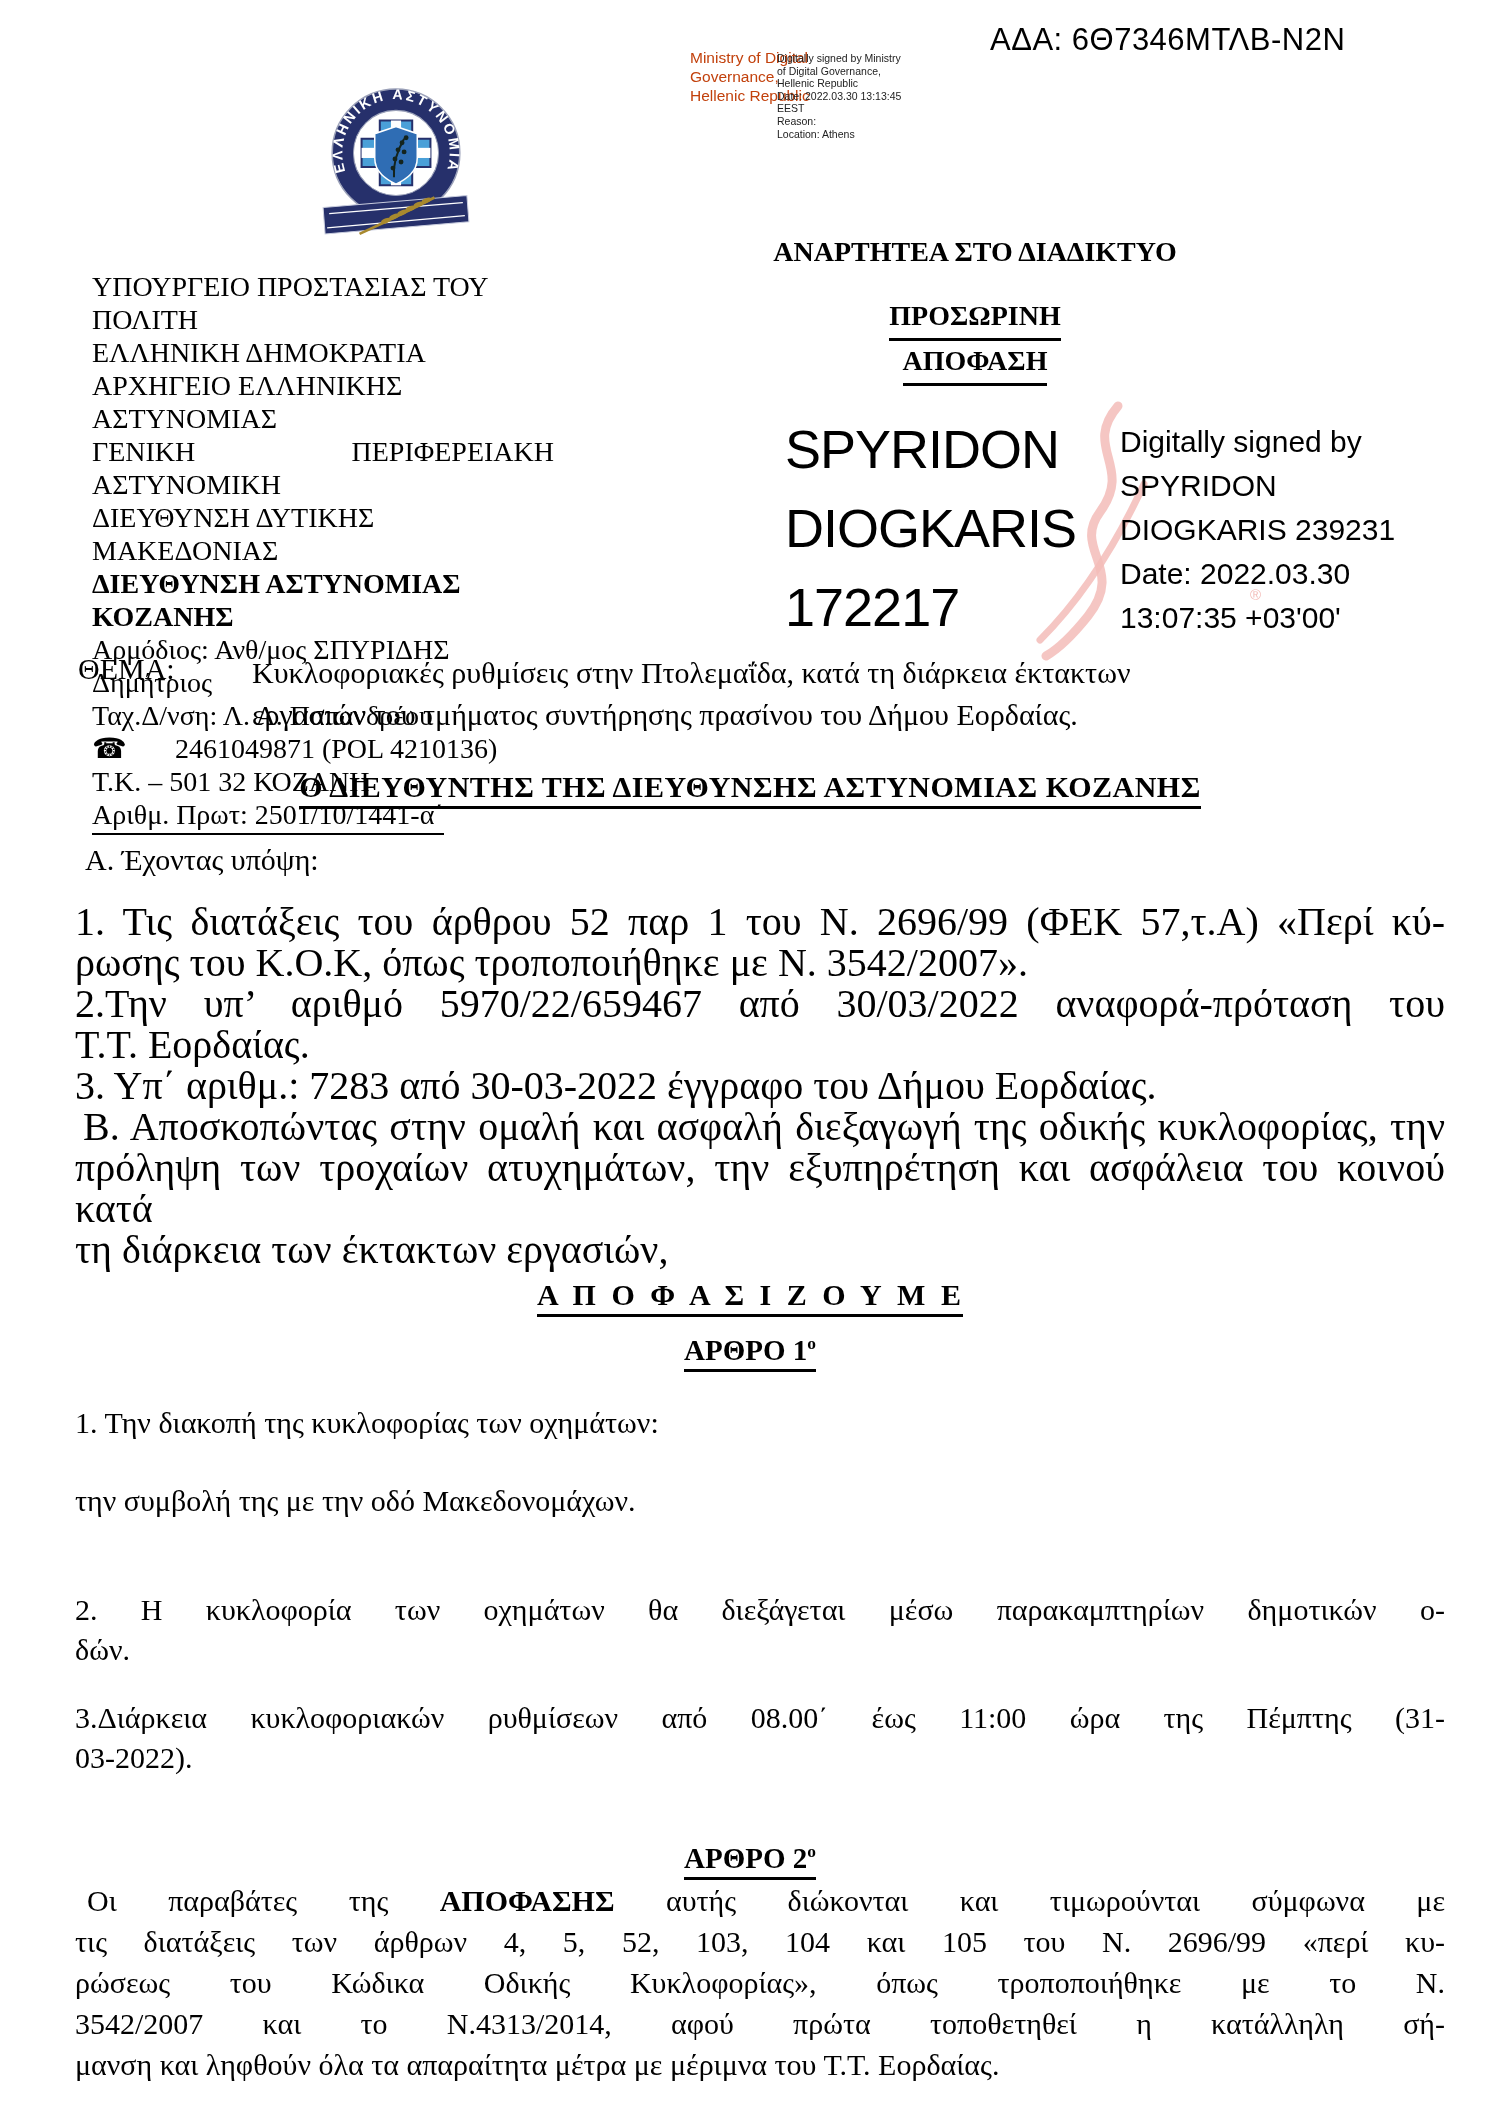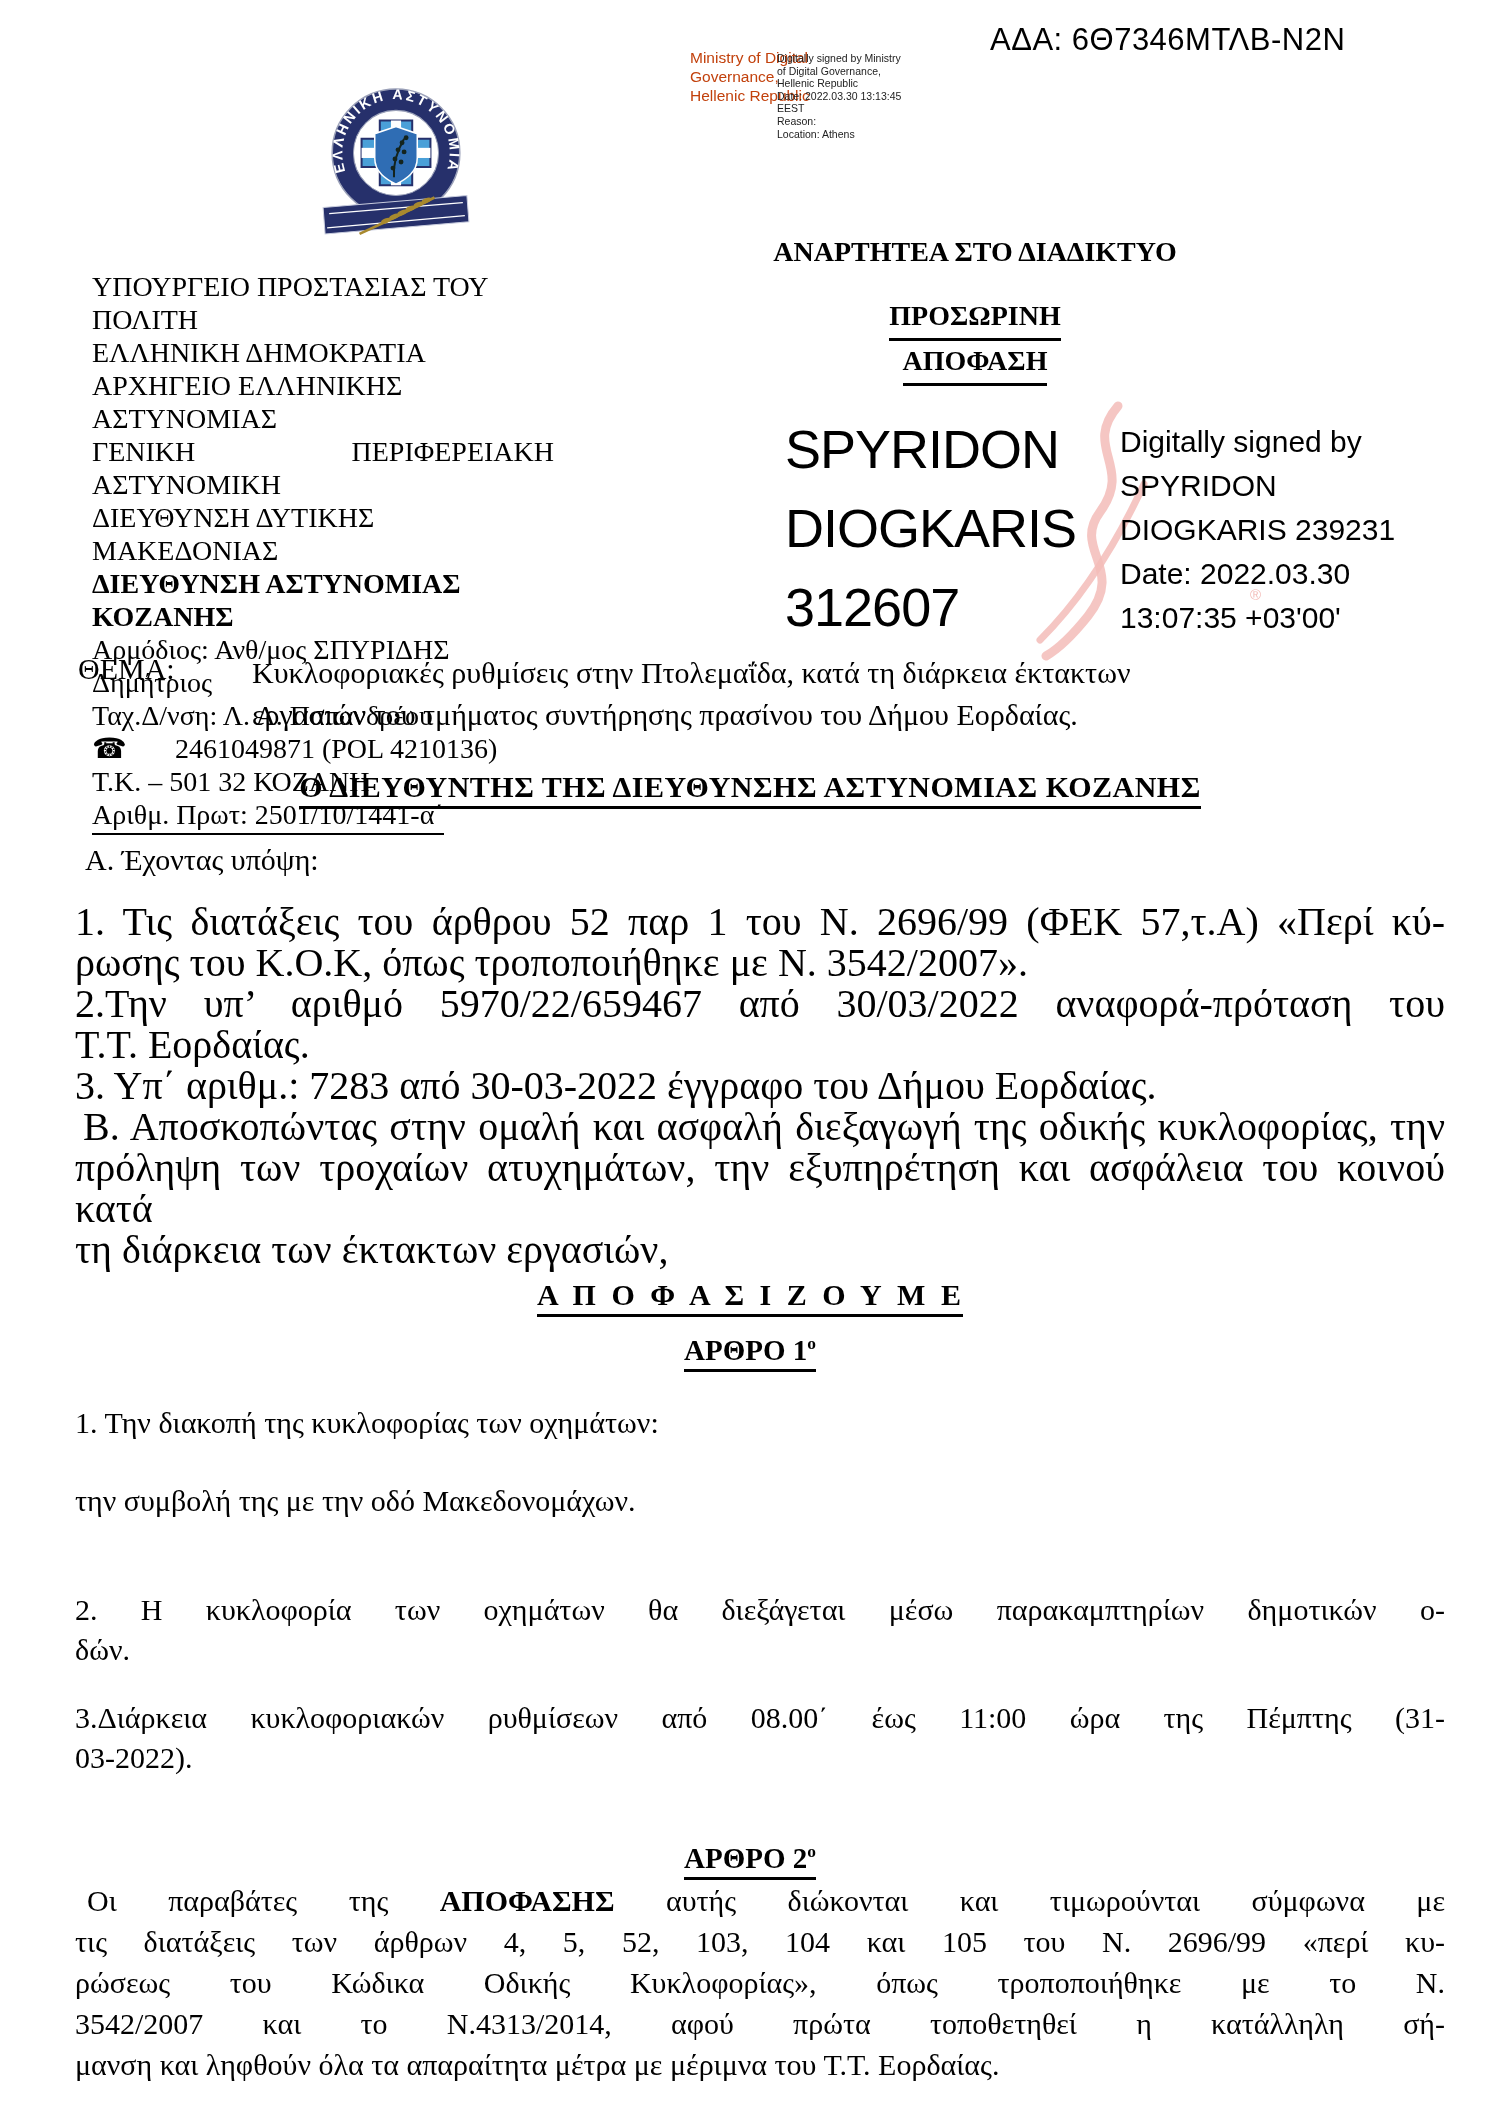--- a/index.html
+++ b/index.html
@@ -144,21 +144,21 @@
 
   <svg class="abs adobe-logo" width="130" height="262" viewBox="0 0 130 262">
     <path d="M 88,6 C 52,48 104,66 70,112 C 42,150 96,168 58,216 C 46,231 30,248 16,256" stroke="#f3bcb8" stroke-width="9" fill="none" stroke-linecap="round" opacity="0.85"></path>
     <path d="M 10,240 C 42,208 80,158 114,84" stroke="#f3bcb8" stroke-width="7" fill="none" stroke-linecap="round" opacity="0.85"></path>
   </svg>
   <div class="abs reg-mark sans">®</div>
 
   <div class="abs sig-big sans">
     <span class="ln">SPYRIDON</span>
     <span class="ln">DIOGKARIS</span>
-    <span class="ln">312607</span>
+    <span class="ln">172217</span>
   </div>
 
   <div class="abs sig-detail sans">
     <span class="ln">Digitally signed by</span>
     <span class="ln">SPYRIDON</span>
     <span class="ln">DIOGKARIS 239231</span>
     <span class="ln">Date: 2022.03.30</span>
     <span class="ln">13:07:35 +03'00'</span>
   </div>
 

